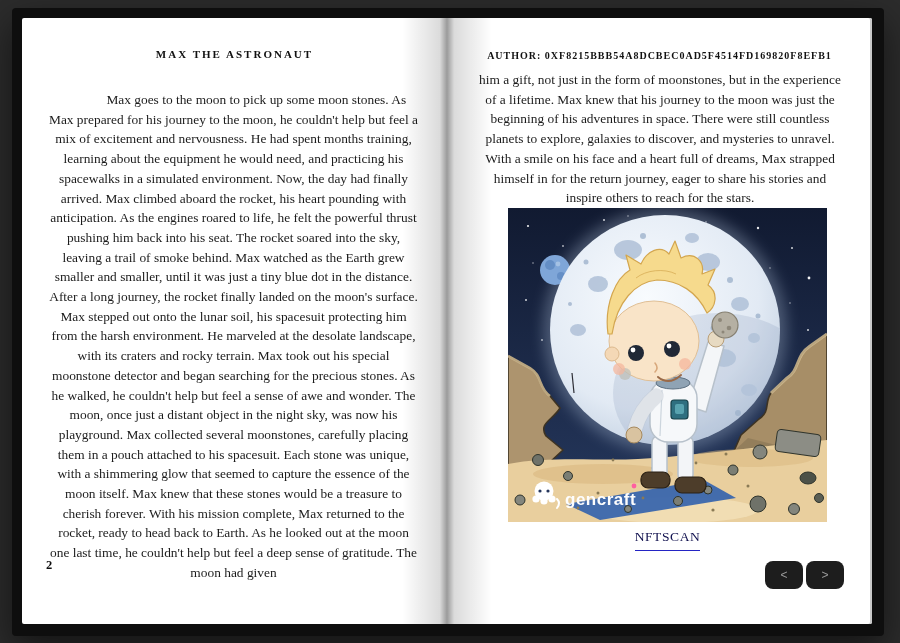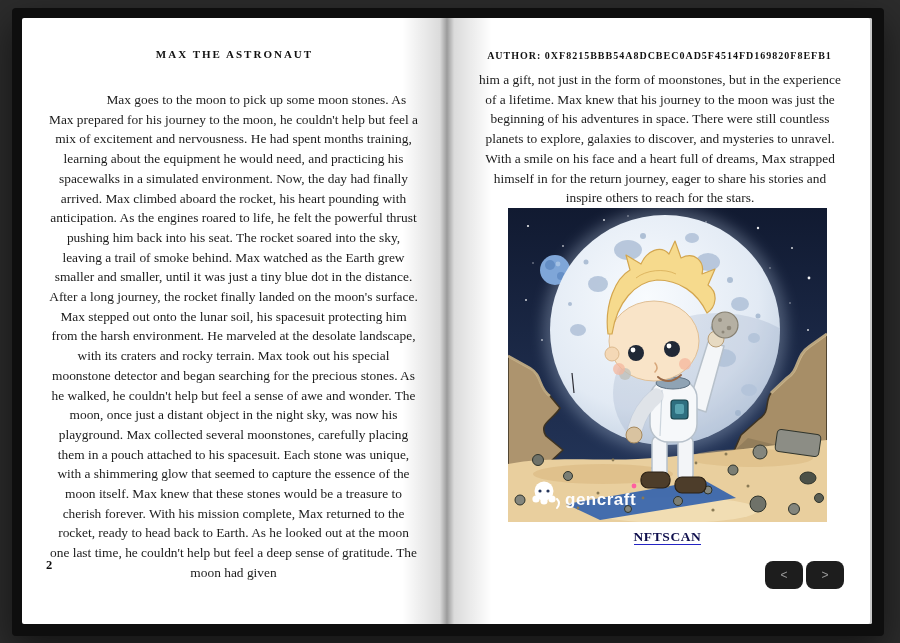--- a/index.html
+++ b/index.html
@@ -17,21 +17,21 @@
   .body-text{position:absolute;color:#1b1b1b;text-align:center;font-size:13.4px;line-height:19.7px;}
   .body-left{left:26px;right:28px;top:72px;text-indent:3.4em;}
   .body-right{left:27px;right:26px;top:52px;}
   .author-line{position:absolute;left:10px;right:10px;top:32px;text-align:center;
          font-weight:bold;font-size:10px;letter-spacing:1px;color:#111;}
   .page-num{position:absolute;left:24px;top:540px;font-weight:bold;font-size:12.5px;color:#111;}
   .figure-wrap{position:absolute;left:61px;top:190px;width:319px;height:314px;border-radius:6px;}
   .figure-wrap svg{display:block;width:319px;height:314px;}
   .nft-link{position:absolute;left:61px;top:509px;width:319px;text-align:center;}
   .nft-link a{font-size:13.5px;letter-spacing:.6px;color:#10104e;text-decoration:none;
-         border-bottom:1.6px solid #2424c4;padding-bottom:0px;cursor:pointer;font-weight:700;}
+         border-bottom:1.6px solid #2424c4;padding-bottom:6px;cursor:pointer;font-weight:400;}
   .nav{position:absolute;left:765px;top:561px;display:flex;gap:3px;}
   .nav-btn{width:38px;height:28px;background:#1d1d1d;border:none;border-radius:8px;
          color:#9a9a9a;font-family:"Liberation Sans",sans-serif;font-size:12px;line-height:28px;
          text-align:center;cursor:pointer;padding:0;display:block;}
 </style>
 </head>
 <body>
 
 <div class="stage">
   <div class="cover"></div>

